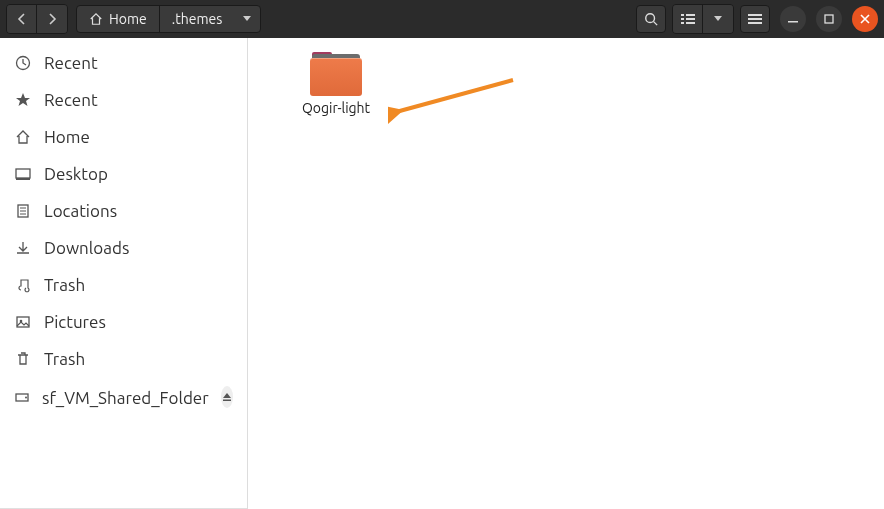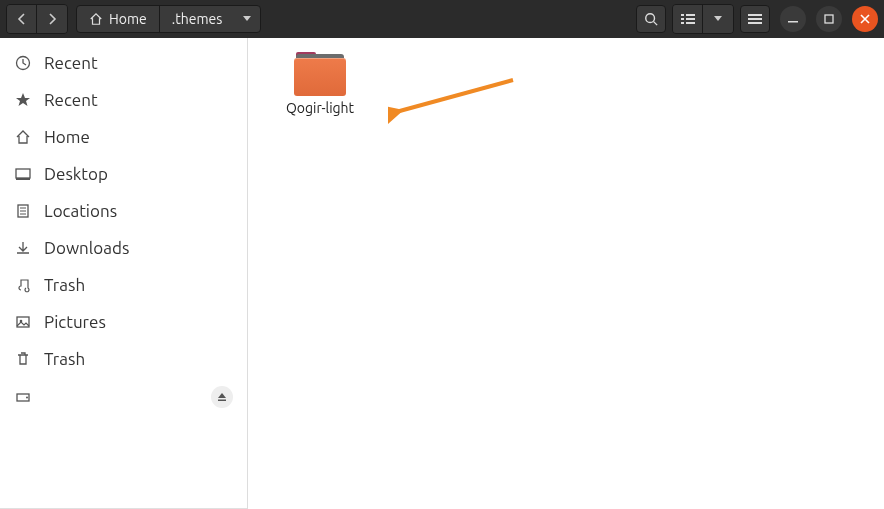--- a/index.html
+++ b/index.html
@@ -24,21 +24,21 @@
   .body { flex: 1; display: flex; overflow: hidden; }
   .sidebar { width: 248px; border-right: 1px solid #ddd; display: flex; flex-direction: column; background: #fff; }
   .sb-list { flex: 1; overflow-y: auto; padding-top: 6px; }
   .sb-item { display: flex; align-items: center; gap: 12px; padding: 9px 14px; font-size: 17px; color: #333; cursor: pointer; }
   .sb-item .ico { width: 18px; height: 18px; color: #555; display:flex; align-items:center; justify-content:center; }
   .sb-item .eject { margin-left: auto; width:22px; height:22px; border-radius:50%; background:#eee; display:flex; align-items:center; justify-content:center; color:#555; }
   .sb-sep { border-top: 1px solid #e0e0e0; margin-top: auto; }
   .content { flex: 1; position: relative; background: #fff; padding: 16px 24px; }
   .folder-item { width: 90px; display: flex; flex-direction: column; align-items: center; gap: 4px; cursor: pointer; position: absolute; left: 270px; top: 54px; transform: translateX(-50%);}
   
-  .folder-item { left: 22px; top: 14px; transform:none; width: 100px; align-items:center;}
+  .folder-item { left: 38px; top: 14px; transform:none; width: 100px; align-items:center;}
   .folder-icon { width: 52px; height: 44px; position: relative; }
   .folder-back { position:absolute; left:2px; top:2px; width:48px; height:38px; background:#6c6c6c; border-radius:3px; }
   .folder-tab  { position:absolute; left:2px; top:0; width:20px; height:8px; background:#a23b5e; border-radius:2px 2px 0 0; }
   .folder-front{ position:absolute; left:0; top:6px; width:52px; height:38px; background:linear-gradient(#ee7b4a,#e06a3a); border-radius:3px; box-shadow: inset 0 1px 0 rgba(255,255,255,.3);}
   .folder-label { font-size: 14px; color:#222; text-align:center; }
   .arrow { position:absolute; left: 140px; top: 36px; }
   svg { display:block; }
 </style>
 </head>
 <body>
@@ -219,20 +219,21 @@
           <span>Trash</span>
         </div>
 
         <div class="sb-item">
           <span class="ico">
               <svg width="16" height="16" viewBox="0 0 16 16">
                 <rect x="2" y="5" width="12" height="7" stroke="#555" stroke-width="1.3" fill="none"></rect>
                 <circle cx="12" cy="8.5" r="1" fill="#555"></circle>
               </svg>
             </span>
+          <span>sf_VM_Shared_Folder</span>
           <span class="eject">
               <svg width="10" height="10" viewBox="0 0 10 10">
                 <path d="M5 1 L9 6 H1 Z" fill="#555"></path>
                 <rect x="1" y="7.5" width="8" height="1.5" fill="#555"></rect>
               </svg>
             </span>
         </div>
 
       </div>
       <div class="sb-sep"></div>

